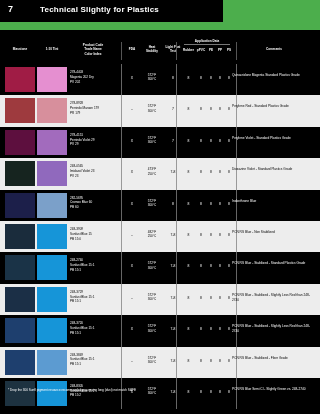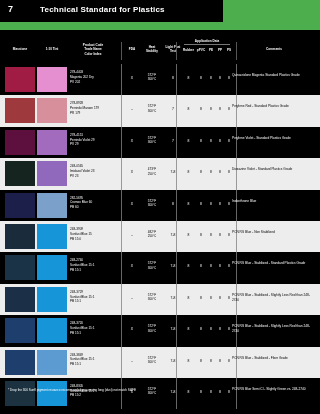--- a/index.html
+++ b/index.html
@@ -42,21 +42,21 @@
   .row.alt .colsep{background:#999;}
 
   .footnote{position:absolute;left:8px;top:388px;font-size:3.1px;color:#fff;}
 </style>
 </head>
 <body>
 
 <div class="topbar"></div>
 <div class="topbar-black"></div>
 <div class="pagenum">7</div>
-<div class="toptitle">Technical Standard for Plastics</div>
+<div class="toptitle">Technical Slightly for Plastics</div>
 <div class="greenstrip"></div>
 <div class="blackstrip"></div>
 
 <div class="table">
 
   <div class="thead">
     <div class="th" style="left:5px;top:11px;width:30px;">Masstone</div>
     <div class="th" style="left:37px;top:11px;width:30px;">1:10 Tint</div>
     <div class="th" id="prodhdr" style="left:70px;top:7px;width:46px;white-space:pre-line;">Product Code
 Trade Name

